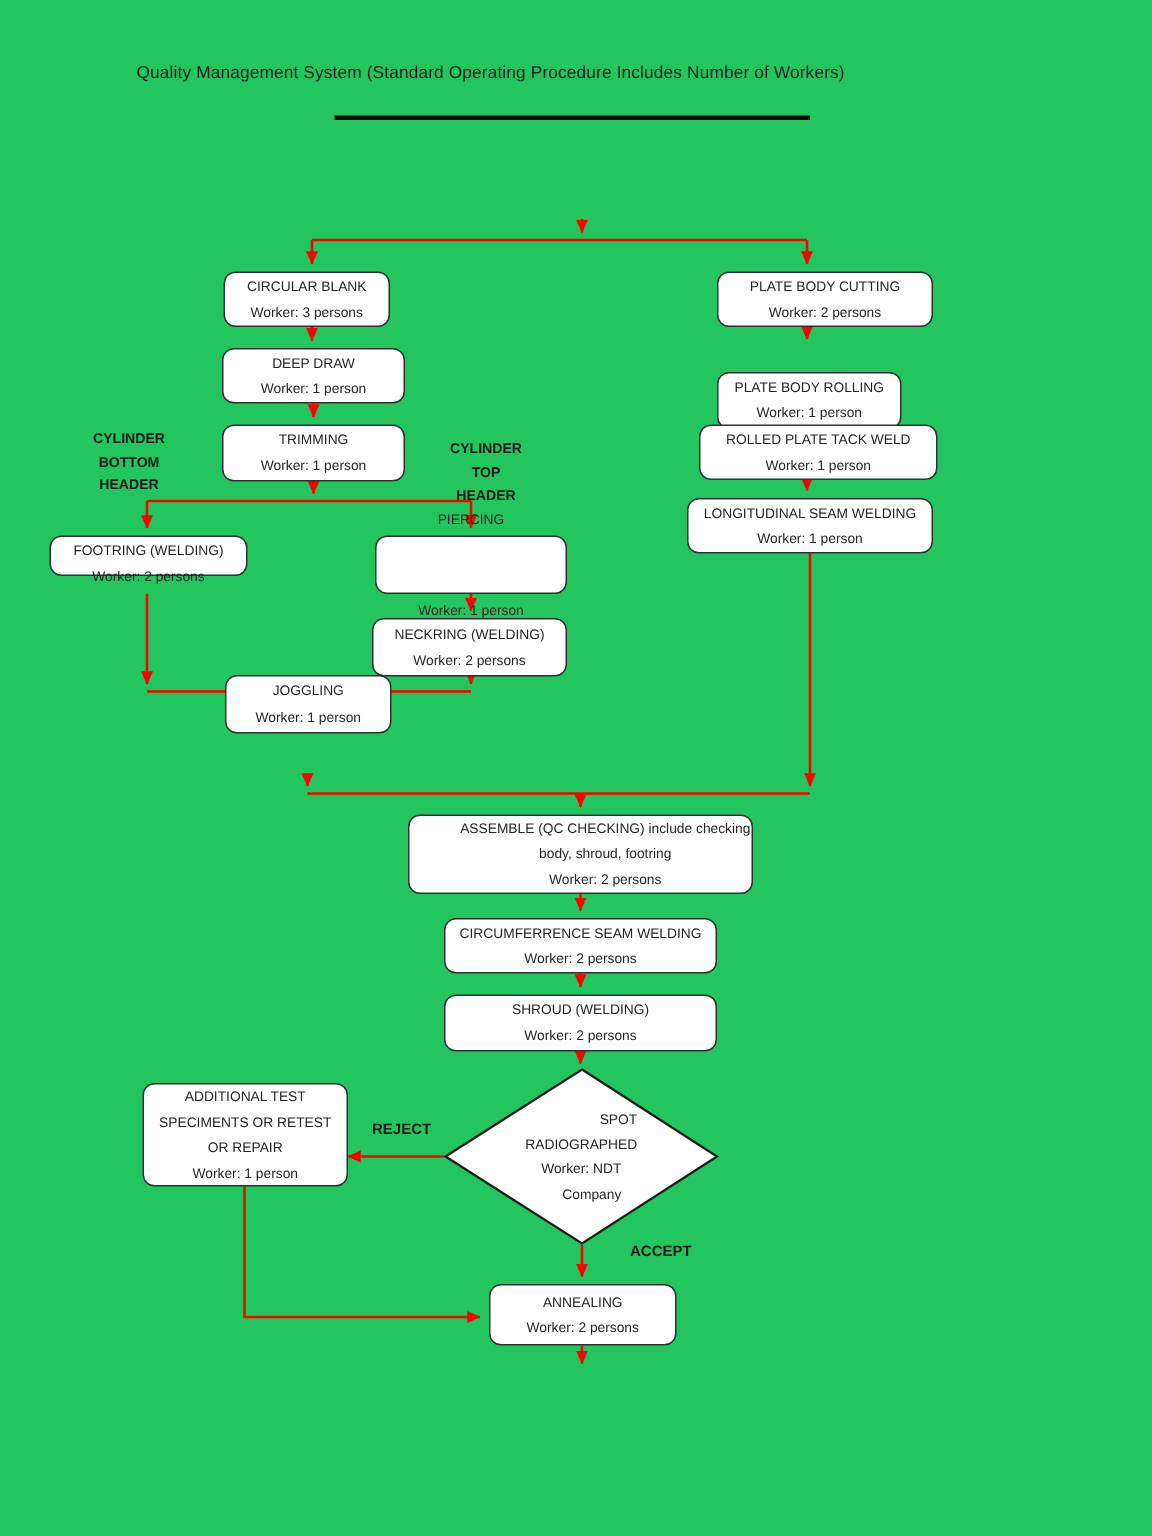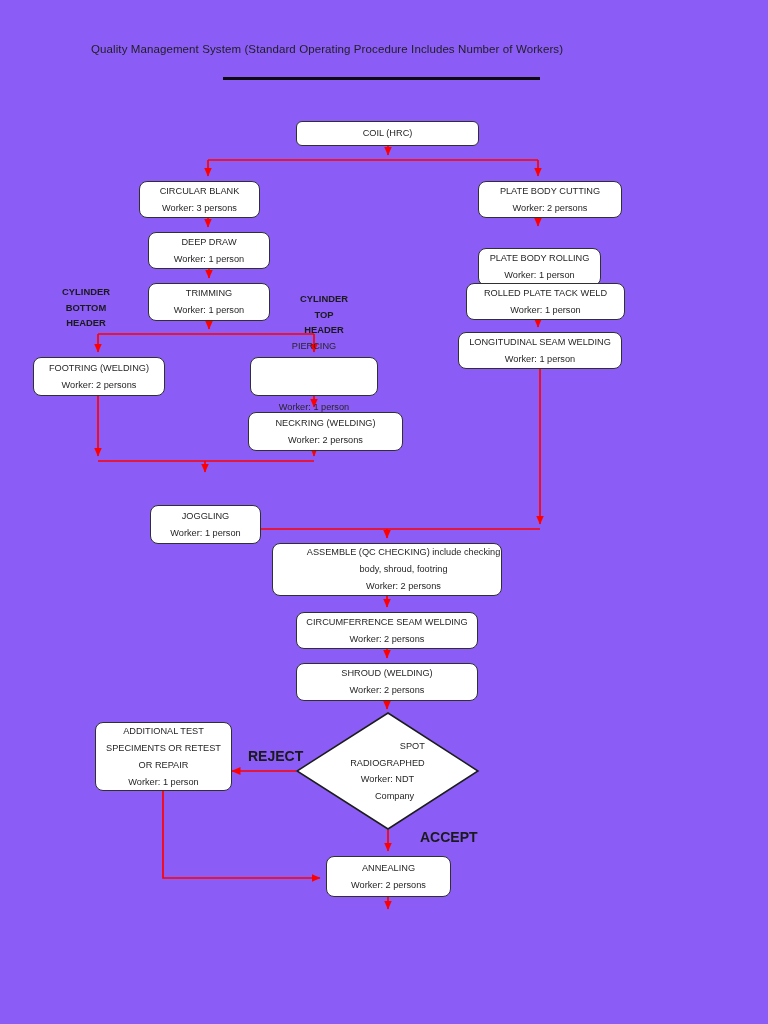--- a/index.html
+++ b/index.html
@@ -1,17 +1,17 @@
 <!DOCTYPE html>
 <html><head>
 <meta charset="utf-8">
 <style>
   html,body{margin:0;padding:0;background:#ffffff;}
   .page{
-    position:relative;width:768px;height:1024px;background:#8b5cf6;
+    position:relative;width:768px;height:1024px;background:#22c55e;
     font-family:"Liberation Sans",sans-serif;color:#262626;overflow:hidden;
   }
   .title{
     position:absolute;left:91px;top:43px;font-size:11.5px;color:#1f1f1f;
     white-space:nowrap;letter-spacing:.1px;
   }
   .title-underline{
     position:absolute;left:223px;top:77px;width:317px;height:3px;background:#0d0d0d;
   }
   svg.layer{position:absolute;left:0;top:0;width:768px;height:1024px;}
@@ -27,21 +27,21 @@
   .diamond-text{
     position:absolute;text-align:center;font-size:9.2px;line-height:16.5px;
     color:#262626;display:flex;flex-direction:column;align-items:center;justify-content:center;
   }
   .diamond-text span{white-space:pre;}
   .side-label{
     position:absolute;font-weight:bold;font-size:9.4px;line-height:15.5px;
     text-align:center;color:#1a1a1a;white-space:pre;
   }
   .edge-label{
-    position:absolute;font-weight:bold;font-size:14px;color:#1a1a1a;white-space:pre;
+    position:absolute;font-weight:bold;font-size:10px;color:#1a1a1a;white-space:pre;
   }
 </style>
 </head>
 <body>
 
 <div class="page">
 
   <div class="title">Quality Management System (Standard Operating Procedure Includes Number of Workers)</div>
   <div class="title-underline"></div>
 
@@ -78,25 +78,22 @@
       <path d="M387,649 V658" marker-end="url(#arr)"></path>
       <path d="M387,702 V709" marker-end="url(#arr)"></path>
       <path d="M296,771 H232" marker-end="url(#arr)"></path>
       <path d="M388,830 V851" marker-end="url(#arr)"></path>
       <path d="M163,791 V878 H320" marker-end="url(#arr)"></path>
       <path d="M388,897 V909" marker-end="url(#arr)"></path>
     </g>
     <polygon points="388,713 478,771 388,829 297,771" fill="#ffffff" stroke="#1c1c1c" stroke-width="1.5"></polygon>
   </svg>
 
-  <div class="node small-radius" style="left:296px;top:121px;width:183px;height:25px;">
-    <span>COIL (HRC)</span>
-  </div>
 
-  <div class="node" style="left:139px;top:181px;width:121px;height:37px;text-align:center;">
+  <div class="node" style="left:149px;top:181px;width:111px;height:37px;text-align:center;">
     <span>CIRCULAR BLANK</span>
     <span>Worker: 3 persons</span>
   </div>
 
   <div class="node" style="left:148px;top:232px;width:122px;height:37px;">
     <span>DEEP DRAW</span>
     <span>Worker: 1 person</span>
   </div>
 
   <div class="node" style="left:148px;top:283px;width:122px;height:38px;">
@@ -105,36 +102,36 @@
   </div>
 
   <div class="side-label" style="left:56px;top:284px;width:60px;">CYLINDER
 BOTTOM
 HEADER</div>
 
   <div class="side-label" style="left:295px;top:291px;width:58px;">CYLINDER
 TOP
 HEADER</div>
 
-  <div class="node" style="left:33px;top:357px;width:132px;height:39px;">
+  <div class="node" style="left:33px;top:357px;width:132px;height:27px;justify-content:space-between;">
     <span>FOOTRING (WELDING)</span>
     <span>Worker: 2 persons</span>
   </div>
 
   <div class="node" style="left:250px;top:357px;width:128px;height:39px;gap:44px;">
     <span>PIERCING</span>
     <span>Worker: 1 person</span>
   </div>
 
-  <div class="node" style="left:248px;top:412px;width:155px;height:39px;">
+  <div class="node" style="left:248px;top:412px;width:130px;height:39px;">
     <span>NECKRING (WELDING)</span>
     <span>Worker: 2 persons</span>
   </div>
 
-  <div class="node" style="left:150px;top:505px;width:111px;height:39px;">
+  <div class="node" style="left:150px;top:450px;width:111px;height:39px;justify-content:space-between;">
     <span>JOGGLING</span>
     <span>Worker: 1 person</span>
   </div>
 
   <div class="node" style="left:478px;top:181px;width:144px;height:37px;">
     <span>PLATE BODY CUTTING</span>
     <span>Worker: 2 persons</span>
   </div>
 
   <div class="node" style="left:478px;top:248px;width:123px;height:38px;">

